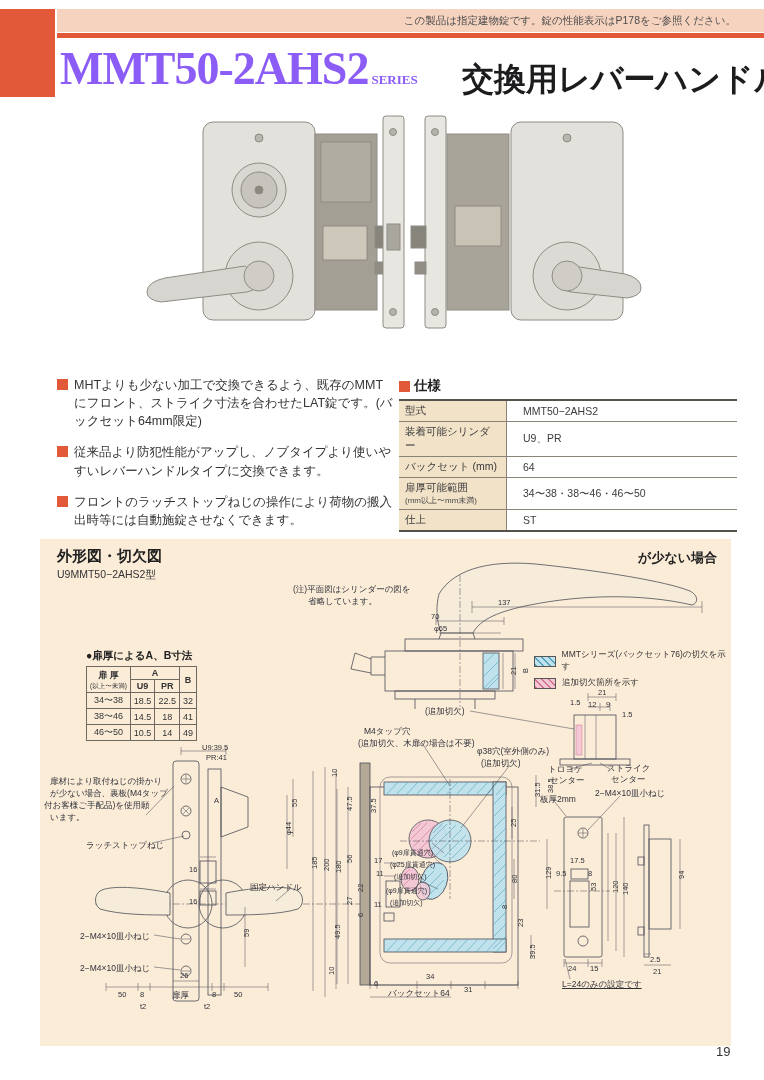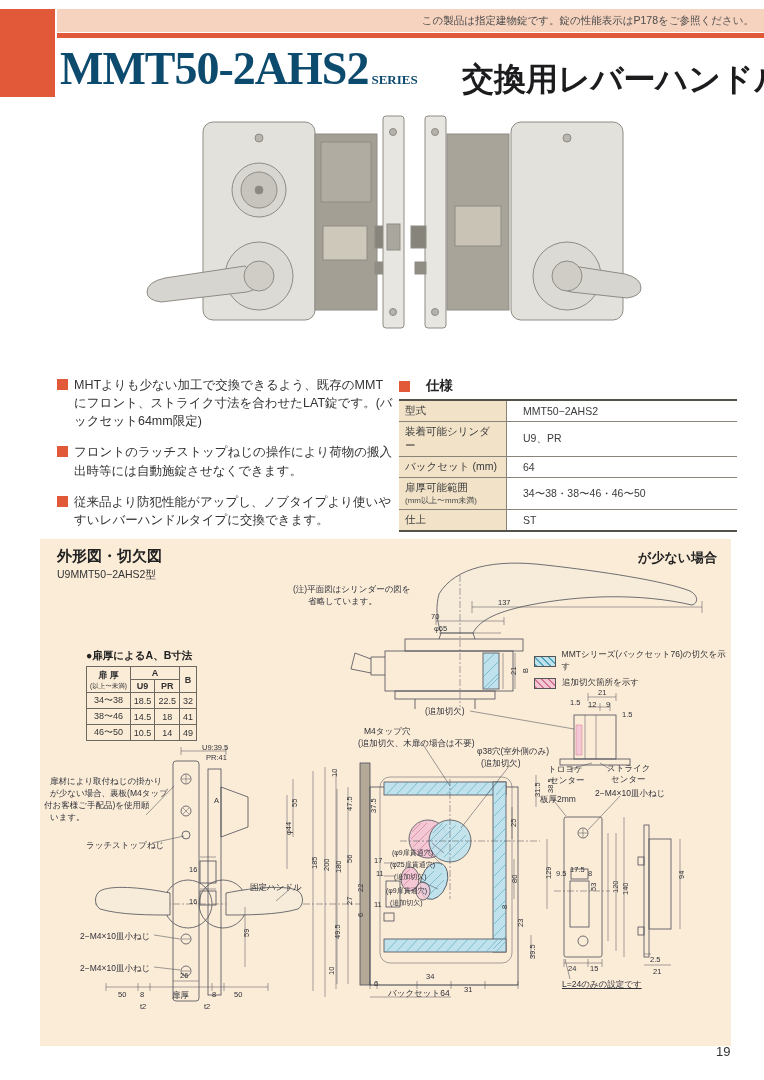--- a/index.html
+++ b/index.html
@@ -1,37 +1,37 @@
 <!DOCTYPE html>
 <html style="--accent: #e2593a; --banner-bg: #f6d3bf; --panel-bg: #fbecd8; --table-label-bg: #f1e2c8; --line: #4b4e57; --hatch-blue-fill: #bfe2ec; --hatch-blue-line: #55a3bb; --hatch-pink-fill: #f3c7d4; --hatch-pink-line: #d2738f;"><head>
 <meta charset="utf-8">
 <style>
   html,body{margin:0;padding:0;background:#fff;}
   #page{position:relative;width:764px;height:1080px;background:#fff;overflow:hidden;
         font-family:"Liberation Sans","DejaVu Sans",sans-serif;color:#2f2f33;}
   
   .accent-block{position:absolute;left:0;top:9px;width:55px;height:88px;background:var(--accent);}
   .top-banner{position:absolute;left:57px;top:9px;right:0;height:23px;background:var(--banner-bg);
-              font-size:10.5px;color:#4c4c4c;line-height:23px;text-align:right;padding-right:10px;box-sizing:border-box;}
+              font-size:10.5px;color:#4c4c4c;line-height:23px;text-align:right;padding-right:28px;box-sizing:border-box;}
   .accent-line{position:absolute;left:57px;top:33px;right:0;height:5px;background:var(--accent);}
   .model-title{position:absolute;left:60px;top:42px;font-family:"Liberation Serif","DejaVu Serif",serif;
-               font-weight:bold;font-size:46px;letter-spacing:-1px;color:#0c4a6e;white-space:nowrap;}
+               font-weight:bold;font-size:46px;letter-spacing:-1px;color:#8b5cf6;white-space:nowrap;}
   .series{font-size:13px;letter-spacing:0;margin-left:3px;}
   .product-type{position:absolute;left:462px;top:58px;font-size:32px;font-weight:bold;color:#1c1c1f;white-space:nowrap;}
   
   .photo-wrap{position:absolute;left:125px;top:106px;width:520px;height:235px;}
   .photo-caption{position:absolute;left:0;top:334px;width:764px;text-align:center;font-size:12px;color:#333;}
   
   .features{position:absolute;left:57px;top:376px;width:336px;}
   .feature{display:flex;gap:6px;margin-bottom:13px;}
   .bullet-square{flex:0 0 11px;width:11px;height:11px;background:var(--accent);margin-top:3px;}
   .feature-text{font-size:12.5px;line-height:1.45;color:#333;}
   
   .spec{position:absolute;left:399px;top:377px;width:338px;}
-  .spec-head{display:flex;align-items:center;gap:16px;margin-bottom:4px;}
+  .spec-head{display:flex;align-items:center;gap:4px;margin-bottom:4px;}
   .spec-head .bullet-square{margin-top:0;}
   .spec-title{font-size:13.5px;font-weight:bold;color:#222;}
   .spec-table{width:100%;border-collapse:collapse;border-top:2px solid #55524c;border-bottom:2px solid #55524c;}
   .spec-table th{width:95px;background:var(--table-label-bg);font-weight:normal;text-align:left;
                  font-size:10.5px;color:#3b3b3b;padding:3px 6px;border-bottom:1px solid #8a8478;border-right:1px solid #8a8478;vertical-align:top;}
   .spec-table td{font-size:10.5px;color:#3b3b3b;padding:3px 16px;border-bottom:1px solid #8a8478;}
   .spec-sub{font-size:8px;color:#4a4a4a;}
   
   .panel{position:absolute;left:40px;top:539px;width:691px;height:507px;background:var(--panel-bg);}
   .panel-title{position:absolute;left:17px;top:8px;font-size:15px;font-weight:bold;color:#222;}
@@ -108,25 +108,25 @@
     </svg>
   </div>
 
   <div class="features">
       <div class="feature">
         <span class="bullet-square"></span>
         <span class="feature-text">MHTよりも少ない加工で交換できるよう、既存のMMTにフロント、ストライク寸法を合わせたLAT錠です。(バックセット64mm限定)</span>
       </div>
       <div class="feature">
         <span class="bullet-square"></span>
-        <span class="feature-text">フロントのラッチストップねじの操作により荷物の搬入出時等には自動施錠させなくできます。</span>
+        <span class="feature-text">従来品より防犯性能がアップし、ノブタイプより使いやすいレバーハンドルタイプに交換できます。</span>
       </div>
       <div class="feature">
         <span class="bullet-square"></span>
-        <span class="feature-text">従来品より防犯性能がアップし、ノブタイプより使いやすいレバーハンドルタイプに交換できます。</span>
+        <span class="feature-text">フロントのラッチストップねじの操作により荷物の搬入出時等には自動施錠させなくできます。</span>
       </div>
     </div>
 
   <div class="spec">
     <div class="spec-head">
       <span class="bullet-square"></span>
       <span class="spec-title">仕様</span>
     </div>
     <table class="spec-table">
       <tbody>
@@ -386,21 +386,21 @@
         <span class="dlabel" style="left: 548px; top: 162px;">12</span>
         <span class="dlabel" style="left: 566px; top: 162px;">9</span>
         <span class="dlabel" style="left: 582px; top: 172px;">1.5</span>
         <span class="dlabel lbl" style="left: 385px; top: 168px;">(追加切欠)</span>
         <span class="dlabel lbl" style="left: 508px; top: 226px;">トロヨケ</span>
         <span class="dlabel lbl" style="left: 510px; top: 237px;">センター</span>
         <span class="dlabel lbl" style="left: 567px; top: 225px;">ストライク</span>
         <span class="dlabel lbl" style="left: 571px; top: 236px;">センター</span>
         <span class="dlabel lbl" style="left: 500px; top: 256px;">板厚2mm</span>
         <span class="dlabel lbl" style="left: 555px; top: 250px;">2−M4×10皿小ねじ</span>
-        <span class="dlabel" style="left: 530px; top: 318px; margin-top: 9px;">17.5</span>
+        <span class="dlabel" style="left: 530px; top: 318px;">17.5</span>
         <span class="dlabel" style="left: 516px; top: 331px;">9.5</span>
         <span class="dlabel" style="left: 548px; top: 331px;">8</span>
         <span class="dlabel rot" style="left: 550px; top: 352px;">53</span>
         <span class="dlabel rot" style="left: 572px; top: 354px;">120</span>
         <span class="dlabel rot" style="left: 582px; top: 356px;">140</span>
         <span class="dlabel rot" style="left: 638px; top: 340px;">94</span>
         <span class="dlabel" style="left: 528px; top: 426px;">24</span>
         <span class="dlabel" style="left: 550px; top: 426px;">15</span>
         <span class="dlabel" style="left: 610px; top: 417px;">2.5</span>
         <span class="dlabel" style="left: 613px; top: 429px;">21</span>

